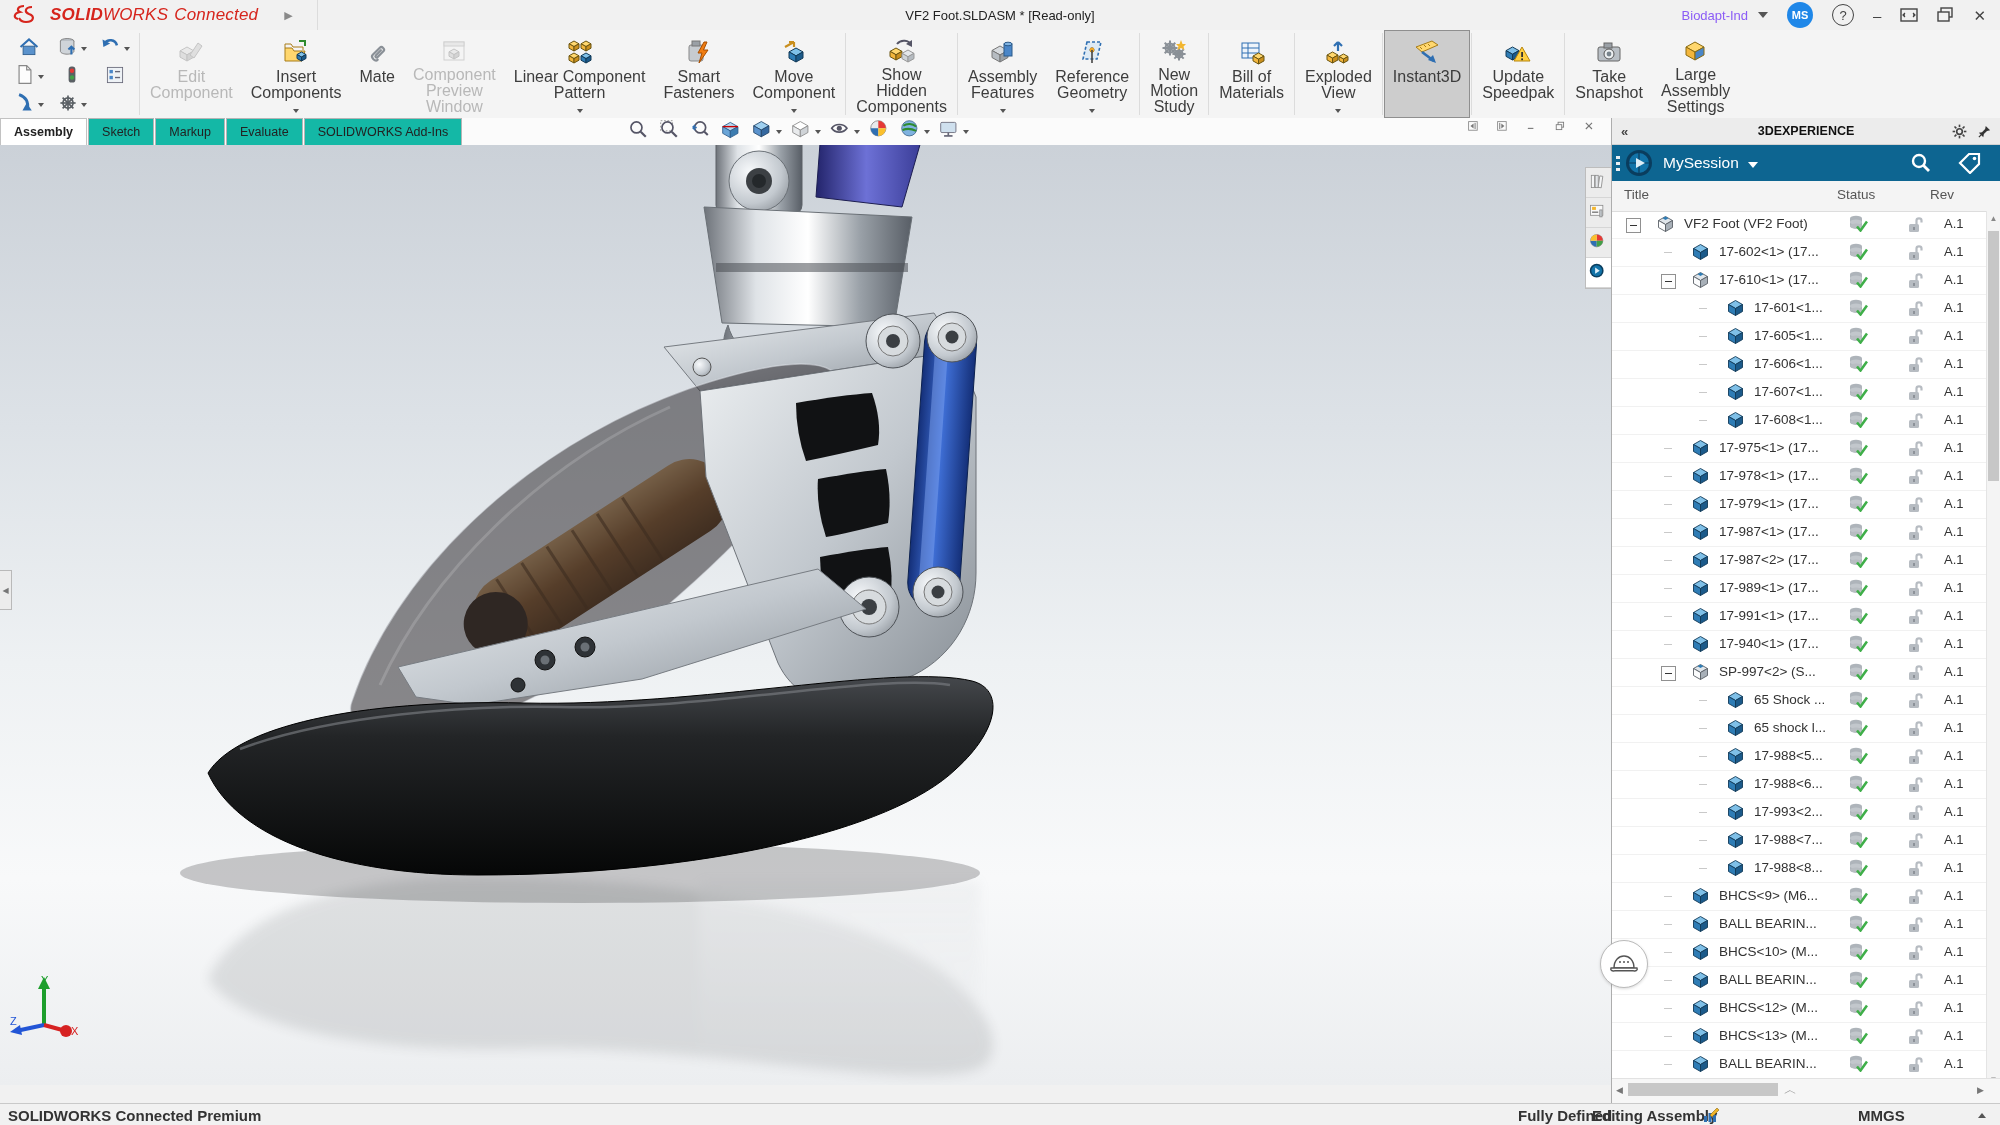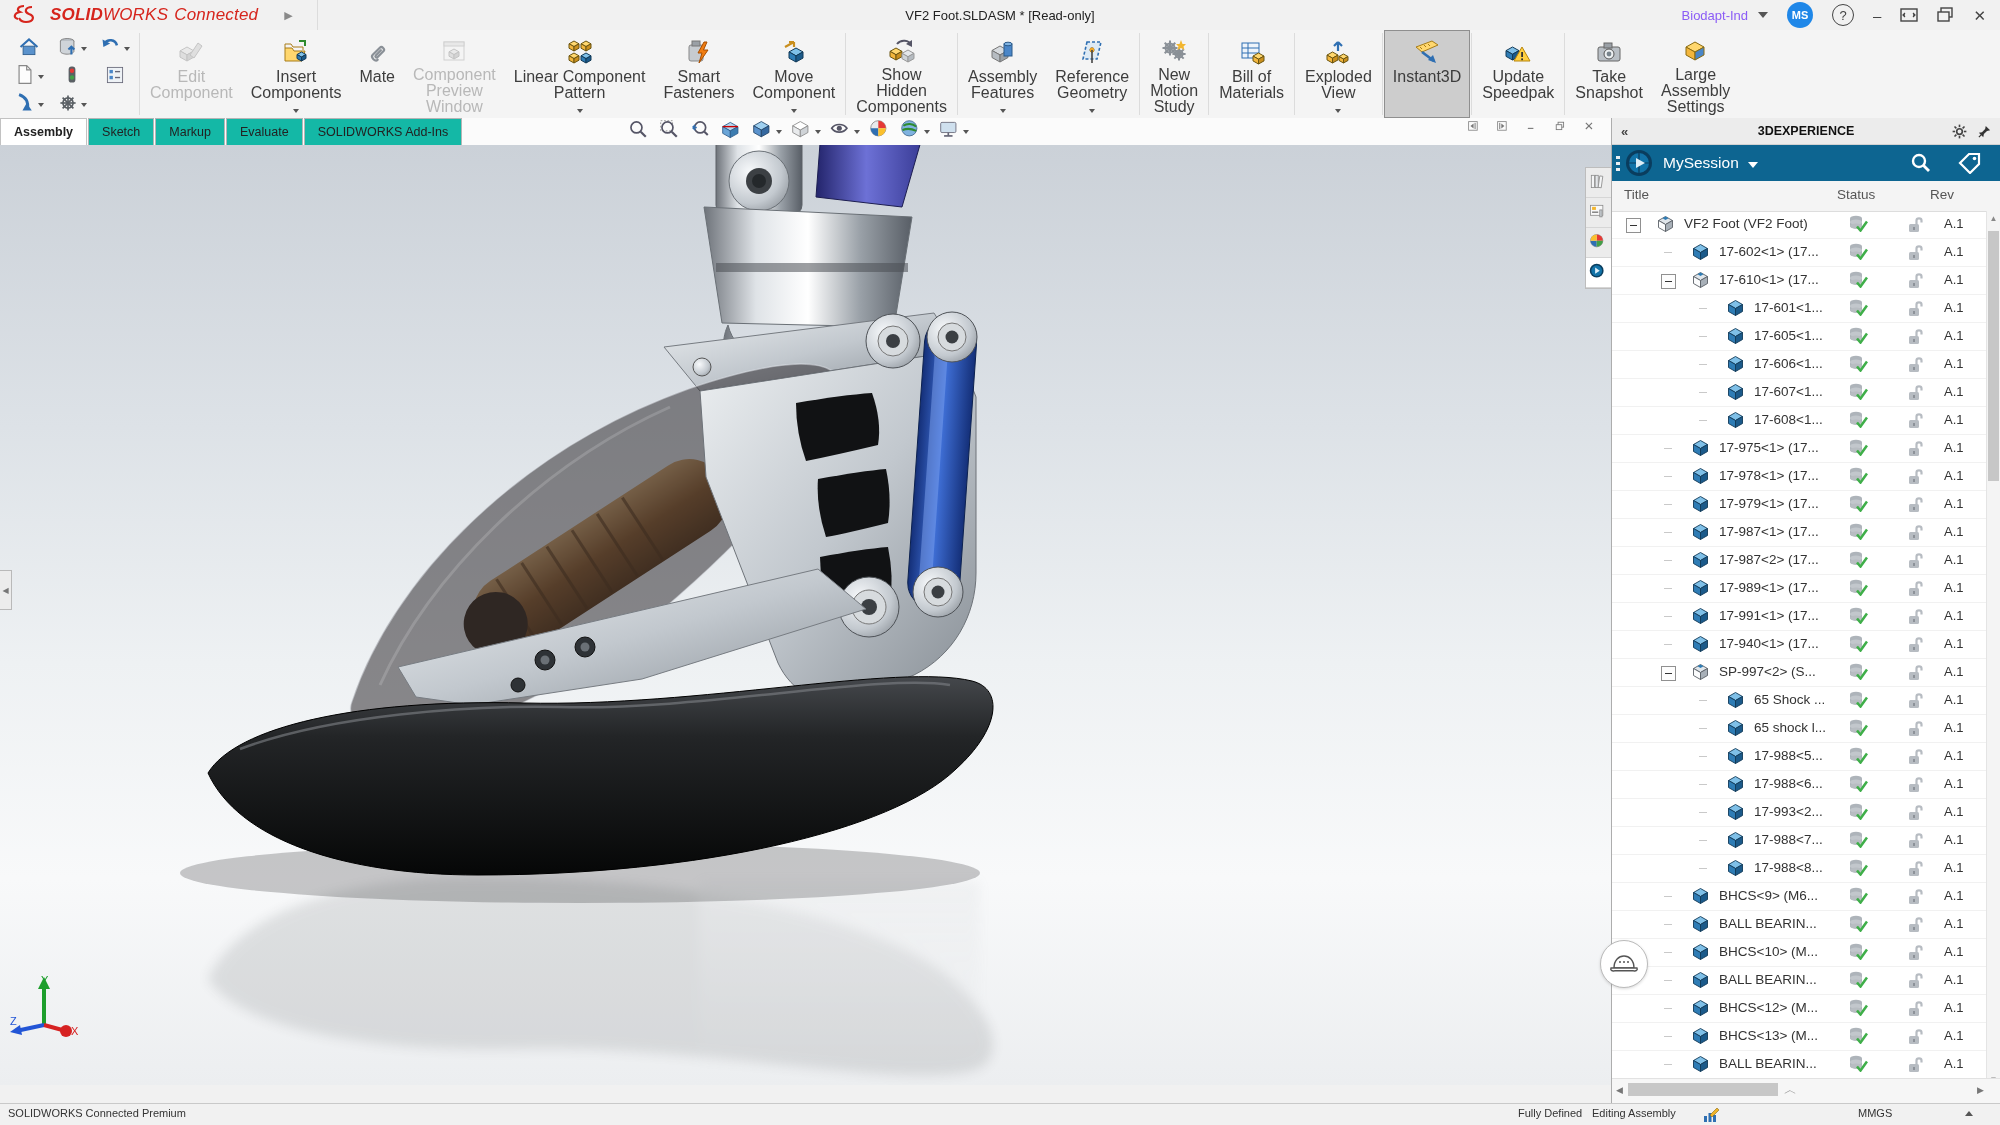--- a/index.html
+++ b/index.html
@@ -82,21 +82,21 @@
   .harrow{position:absolute;top:6px;font-size:9px;color:#777;}
   .hcollapse{position:absolute;left:172px;top:2px;color:#9a9a9a;font-size:13px;letter-spacing:-2px;}
   .helmet-btn{position:absolute;left:-12px;top:822px;width:46px;height:46px;border-radius:50%;background:#fff;border:1px solid #bbb;display:flex;align-items:center;justify-content:center;box-shadow:0 1px 3px rgba(0,0,0,.15);}
   
   .modeltabs{position:absolute;top:1085px;left:0;width:1612px;height:18px;background:#e3e3e3;border-top:1px solid #bdbdbd;display:flex;align-items:stretch;font-size:11.5px;}
   .mt-nav{display:flex;align-items:center;gap:1px;padding:0 4px 0 14px;}
   .mt-nav b{width:17px;height:14px;background:#d0d0d0;border:1px solid #a8a8a8;color:#777;font-size:7px;display:flex;align-items:center;justify-content:center;font-weight:normal;}
   .mtab{display:flex;align-items:center;padding:0 14px;color:#222;background:#d7d7d7;border-right:1px solid #b5b5b5;}
   .mtab.active{background:#fff;font-weight:bold;border:1px solid #a8a8a8;border-bottom:none;}
   
-  .statusbar{position:absolute;top:1103px;left:0;right:0;height:22px;background:#f1f1f1;border-top:1px solid #c9c9c9;font-size:11px;color:#333;}
+  .statusbar{position:absolute;top:1103px;left:0;right:0;height:22px;background:#f1f1f1;border-top:1px solid #c9c9c9;font-size:15px;color:#333;font-weight:bold;}
   .sb-left{position:absolute;left:8px;top:3px;}
   .sb-item{position:absolute;top:3px;}
   .sb-units{display:flex;align-items:center;gap:11px;}
   .caret-up{width:0;height:0;border-left:4px solid transparent;border-right:4px solid transparent;border-bottom:5px solid #555;}
 </style>
 </head>
 <body>
 
 <div id="app">
 

